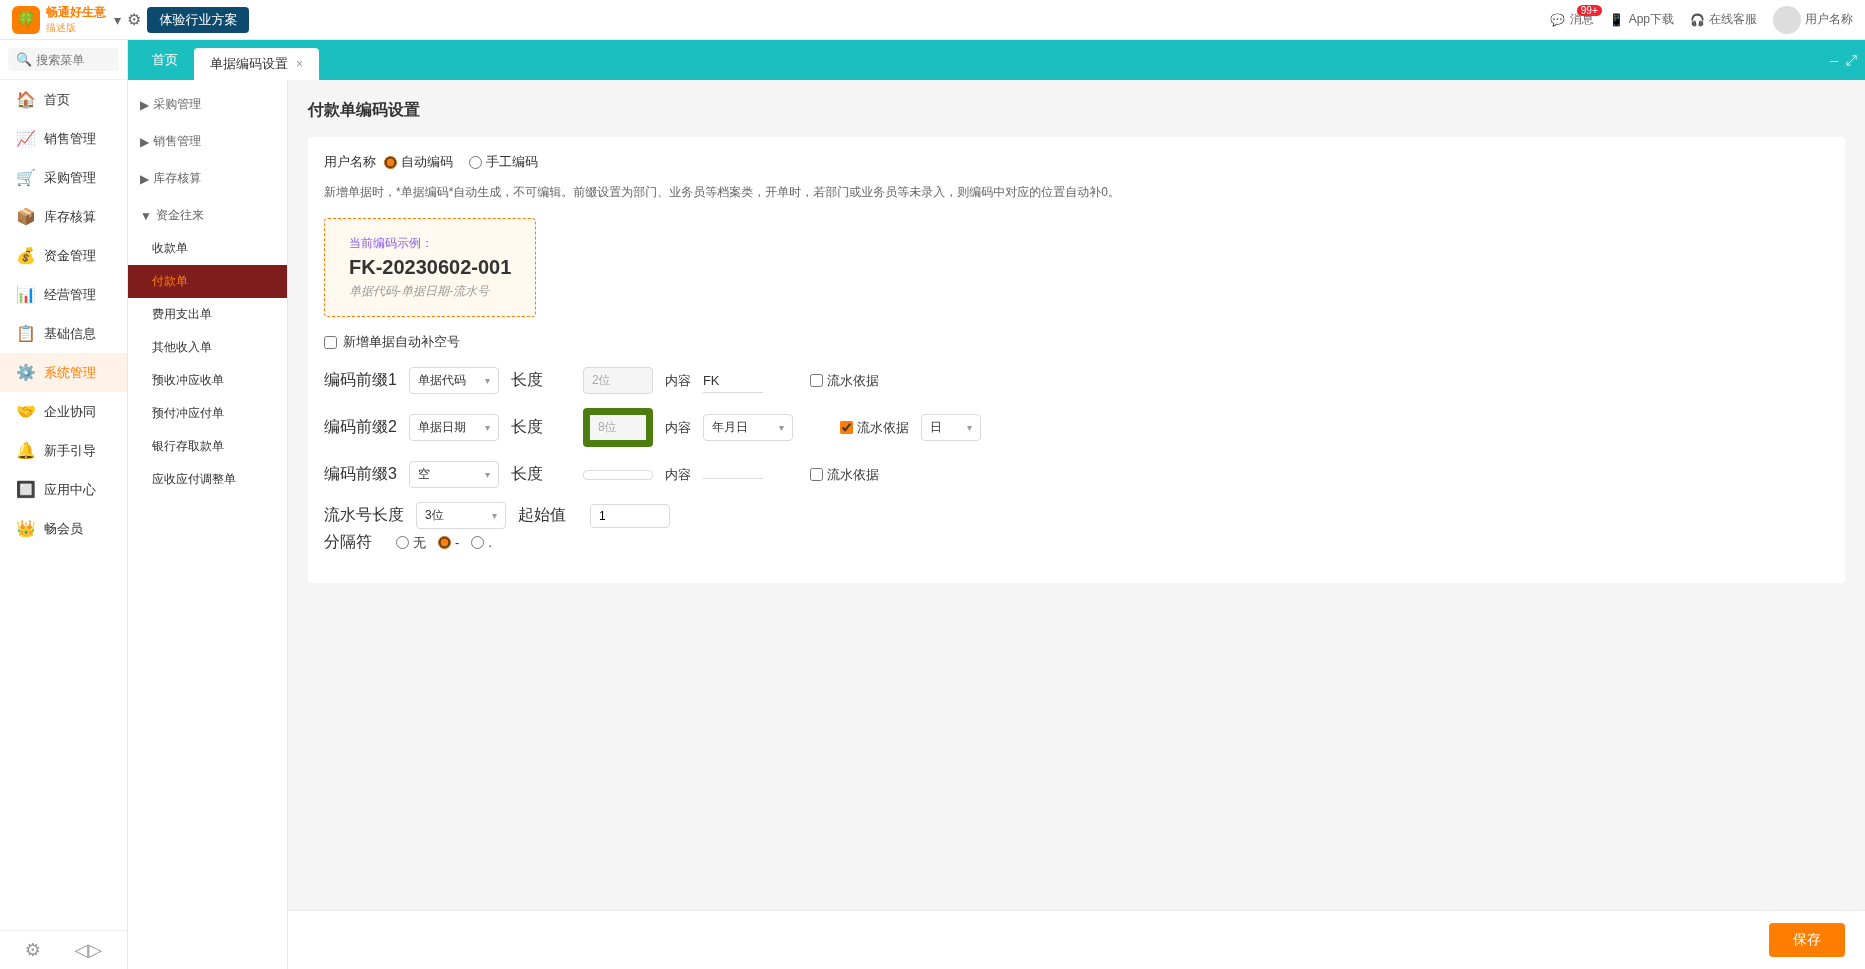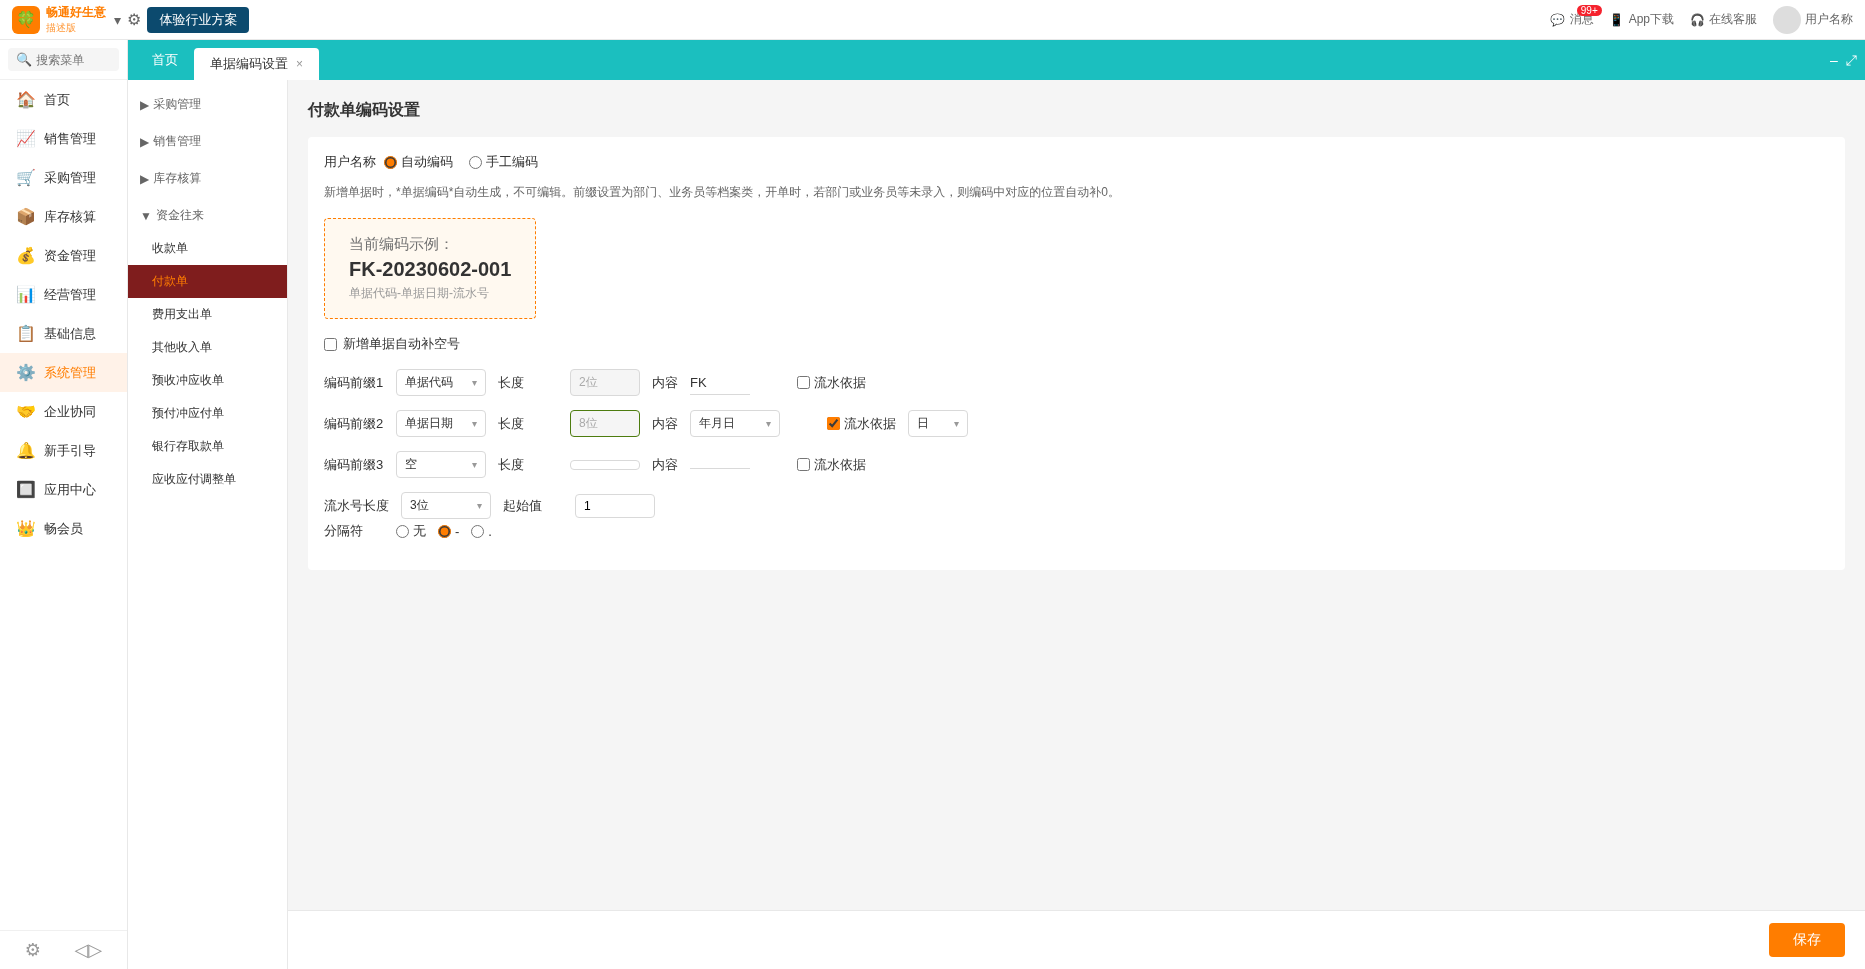--- a/index.html
+++ b/index.html
@@ -195,40 +195,40 @@
       padding: 16px 24px;
       display: inline-block;
       margin-bottom: 16px;
     }
     .code-example-main {
       font-size: 20px;
       font-weight: bold;
       color: #333;
       margin-bottom: 4px;
     }
-    .code-example-desc { font-size: 12px; color: #999; }
+    .code-example-desc { font-size: 12px; color: #999; font-style: italic; }
 
     
     .auto-fill-row {
       display: flex;
       align-items: center;
       gap: 6px;
       margin-bottom: 16px;
       font-size: 13px;
     }
 
     
     .settings-row {
       display: flex;
       align-items: center;
       gap: 12px;
       margin-bottom: 14px;
       flex-wrap: wrap;
     }
-    .settings-label { font-size: 13px; color: #333; min-width: 60px; }
+    .settings-label { font-size: 16px; color: #333; min-width: 60px; }
     .settings-select {
       border: 1px solid #d9d9d9;
       border-radius: 4px;
       padding: 4px 8px;
       font-size: 12px;
       background: white;
       cursor: pointer;
       display: flex;
       align-items: center;
       gap: 4px;
@@ -481,21 +481,21 @@
             </div>
           </div>
 
           
           <div class="hint-text">
             <span>新增单据时，*单据编码*自动生成，不可编辑。前缀设置为部门、业务员等档案类，开单时，若部门或业务员等未录入，则编码中对应的位置自动补0。</span>
           </div>
 
           
           <div class="code-example-box">
-            <div style="font-size:15px;color:#737373;margin-bottom:4px;">当前编码示例：</div>
+            <div style="font-size:12px;color:#8b5cf6;margin-bottom:4px;">当前编码示例：</div>
             <div class="code-example-main">FK-20230602-001</div>
             <div class="code-example-desc">单据代码-单据日期-流水号</div>
           </div>
 
           
           <div class="auto-fill-row">
             <input type="checkbox" style="">
             <span>新增单据自动补空号</span>
           </div>
 
@@ -521,21 +521,21 @@
           </div>
 
           
           <div class="settings-row">
             <span class="settings-label">编码前缀2</span>
             <div class="settings-select">
               <span>单据日期</span>
               <span class="dropdown-arrow">▾</span>
             </div>
             <span class="settings-label">长度</span>
-            <div style="border:1px solid #4d7c0f;border-radius:4px;padding:4px 8px;font-size:12px;background:#f5f5f5;min-width:70px;color:#aaa;">
+            <div style="border:7px solid #4d7c0f;border-radius:4px;padding:4px 8px;font-size:12px;background:#f5f5f5;min-width:70px;color:#aaa;">
               <span>8位</span>
             </div>
             <span class="content-label">内容</span>
             <div class="settings-select">
               <span>年月日</span>
               <span class="dropdown-arrow">▾</span>
             </div>
             <label class="checkbox-item">
               <input type="checkbox" checked="" style="accent-color: rgb(255, 125, 0);">
               <span>流水依据</span>

